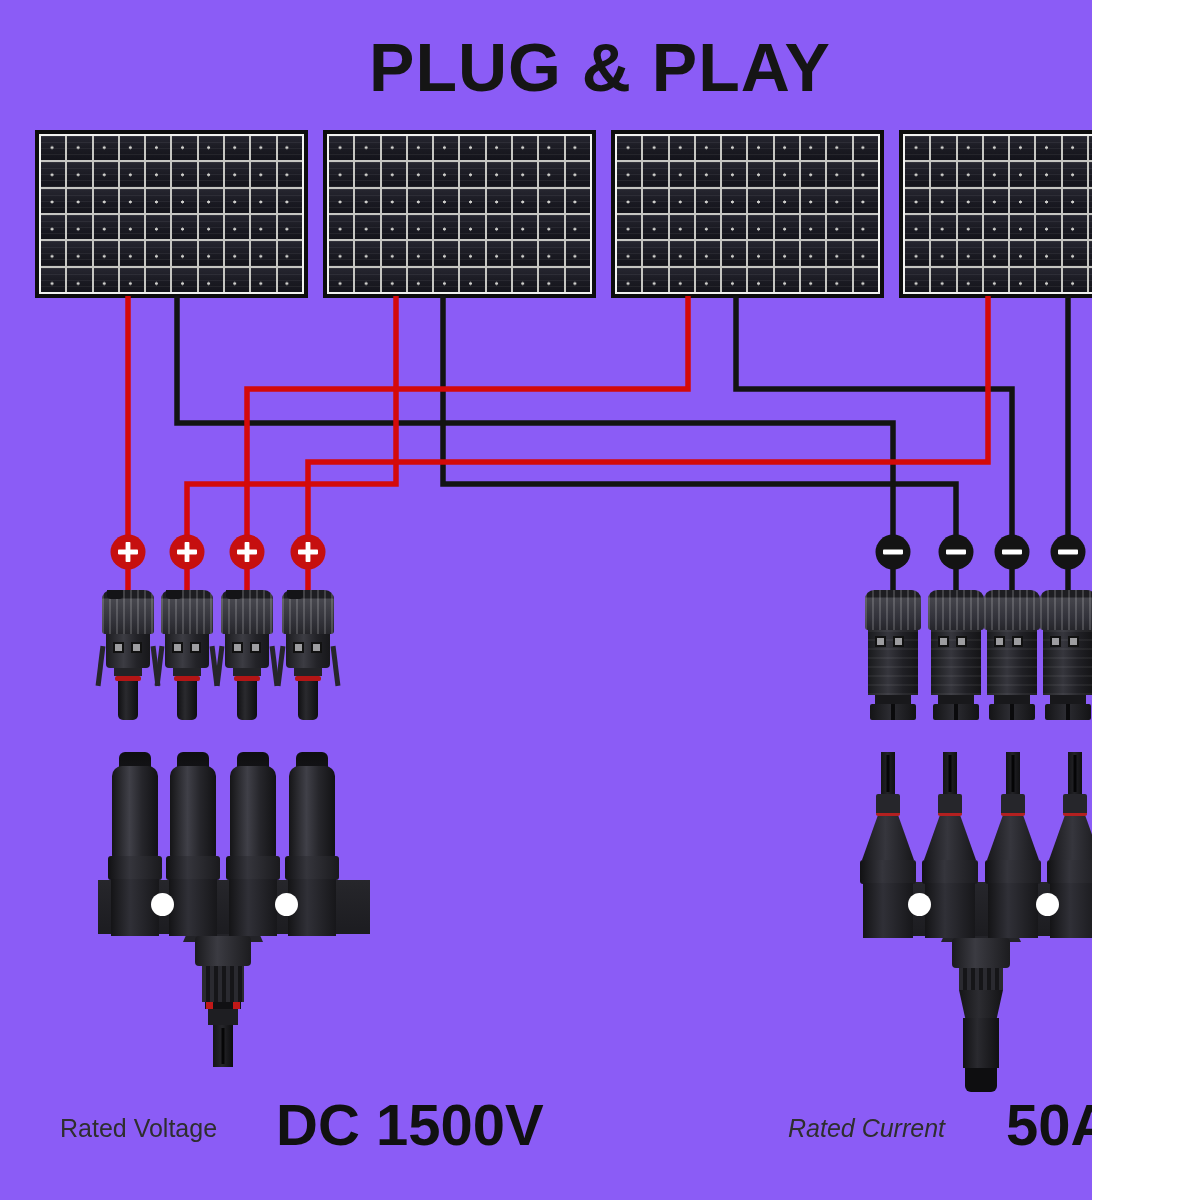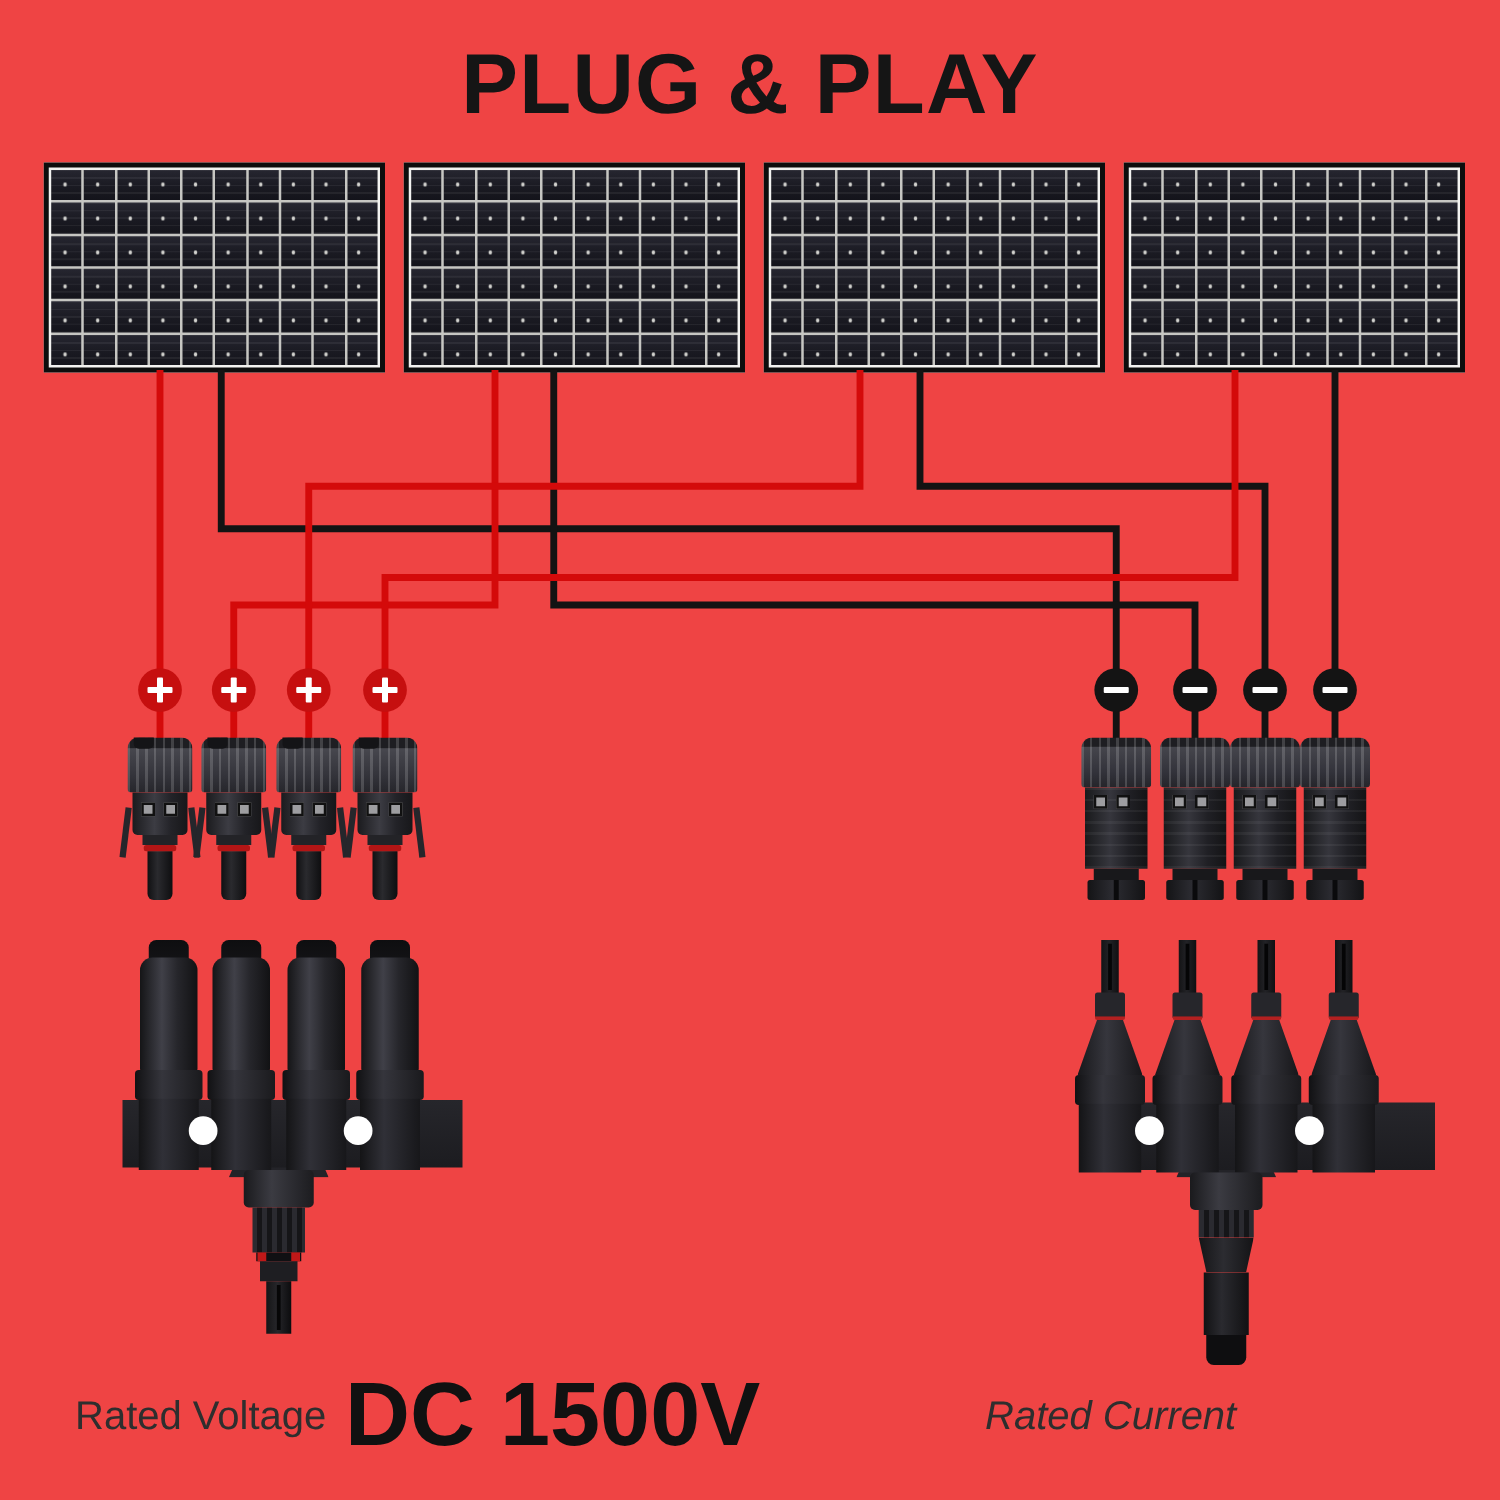--- a/index.html
+++ b/index.html
@@ -1,16 +1,16 @@
 <!DOCTYPE html>
 <html><head>
 <meta charset="utf-8">
 <style>
   html,body{margin:0;padding:0;background:#fff;}
-  #stage{position:relative;width:1200px;height:1200px;background:#ef4444;overflow:hidden;
+  #stage{position:relative;width:1092px;height:1200px;background:#8b5cf6;overflow:hidden;
          font-family:"Liberation Sans", sans-serif;}
   
   .title{position:absolute;left:0;top:28px;width:1200px;text-align:center;
          font-size:68px;font-weight:800;letter-spacing:1px;color:#151515;margin:0;}
   
   .panel{position:absolute;top:130px;width:273px;height:168px;background:#f2f2f0;
          border:4px solid #0d0d0d;box-sizing:border-box;padding:2px;}
   .pgrid{position:relative;width:100%;height:100%;display:grid;gap:2px;background:#c6c6c2;
          grid-template-columns:repeat(10,1fr);grid-template-rows:repeat(6,1fr);}
   .cell{background:
@@ -79,22 +79,22 @@
   .rpin-sh:after{content:"";position:absolute;left:50%;top:6%;width:3px;height:80%;
         transform:translateX(-50%);background:#050506;}
   .rpin-hd{background:#26262b;border-bottom:3px solid #b32020;border-radius:2px;}
   .rcone{clip-path:polygon(30% 0,70% 0,100% 100%,0 100%);
          background:linear-gradient(90deg,#18181b,#36363d 45%,#17171a);}
   .rtaper{clip-path:polygon(0 0,100% 0,86% 100%,14% 100%);
           background:linear-gradient(90deg,#151517,#2c2c31 45%,#141416);}
   .rsock{background:linear-gradient(90deg,#121214,#2a2a2f 40%,#111113);}
   .rtip{background:#0e0e10;border-radius:0 0 6px 6px;}
   
-  .spec-label{position:absolute;font-size:32px;color:#2e2e2e;font-weight:400;line-height:1;}
-  .spec-value{position:absolute;font-size:72px;color:#111;font-weight:800;line-height:1;letter-spacing:0;}
+  .spec-label{position:absolute;font-size:25px;color:#2e2e2e;font-weight:400;line-height:1;}
+  .spec-value{position:absolute;font-size:58px;color:#111;font-weight:800;line-height:1;letter-spacing:0;}
 </style>
 </head>
 <body>
 
 <div id="stage">
 
   <h1 class="title">PLUG &amp; PLAY</h1>
 
   <div id="panel-row">
       <div class="panel" style="left: 35px;">
@@ -575,13 +575,14 @@
     <div class="bcyl" style="left:97px;top:186px;width:58px;height:30px;"></div>
     <div class="bneck" style="left:104px;top:216px;width:44px;height:22px;"></div>
     <div class="rtaper" style="left:104px;top:238px;width:44px;height:28px;"></div>
     <div class="rsock" style="left:108px;top:266px;width:36px;height:50px;"></div>
     <div class="rtip" style="left:110px;top:316px;width:32px;height:24px;"></div>
   </div>
 
   <span class="spec-label" style="left:60px;top:1116px;">Rated Voltage</span>
   <span class="spec-value" style="left:276px;top:1096px;">DC 1500V</span>
   <span class="spec-label" style="left:788px;top:1116px;font-style:italic;">Rated Current</span>
+  <span class="spec-value" style="left:1006px;top:1096px;">50A</span>
 </div>
 
 </body></html>

